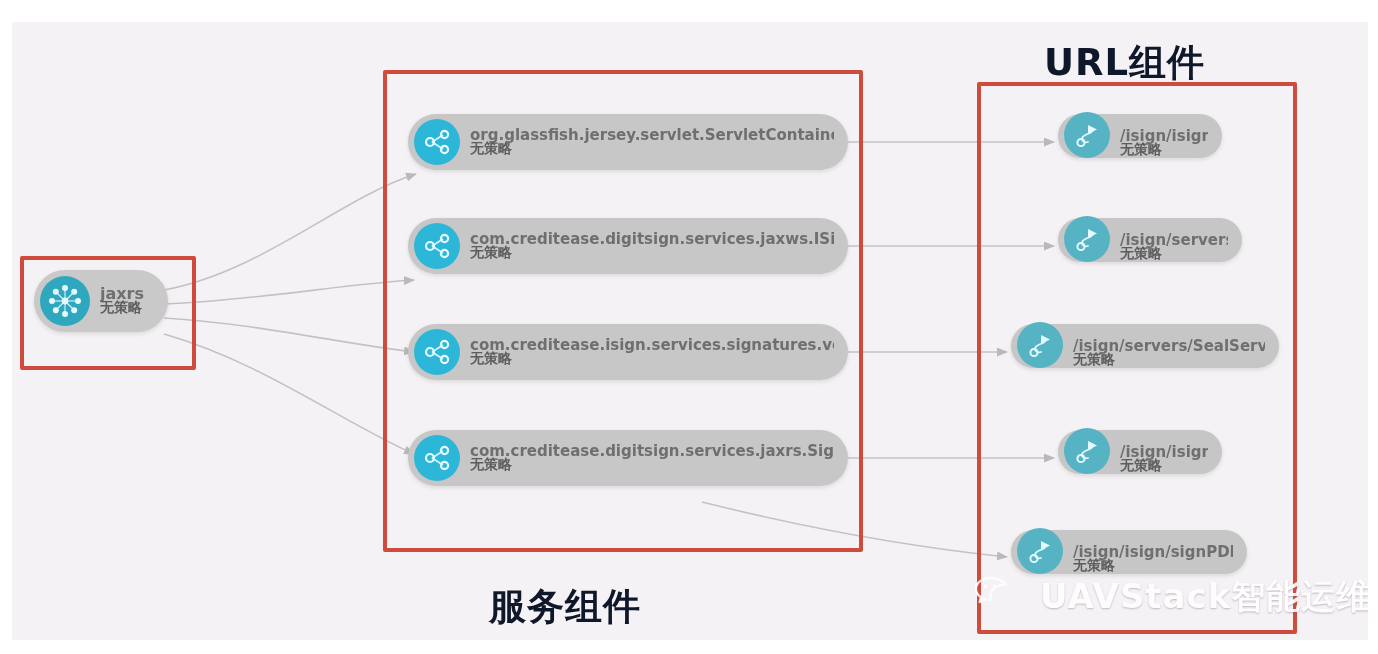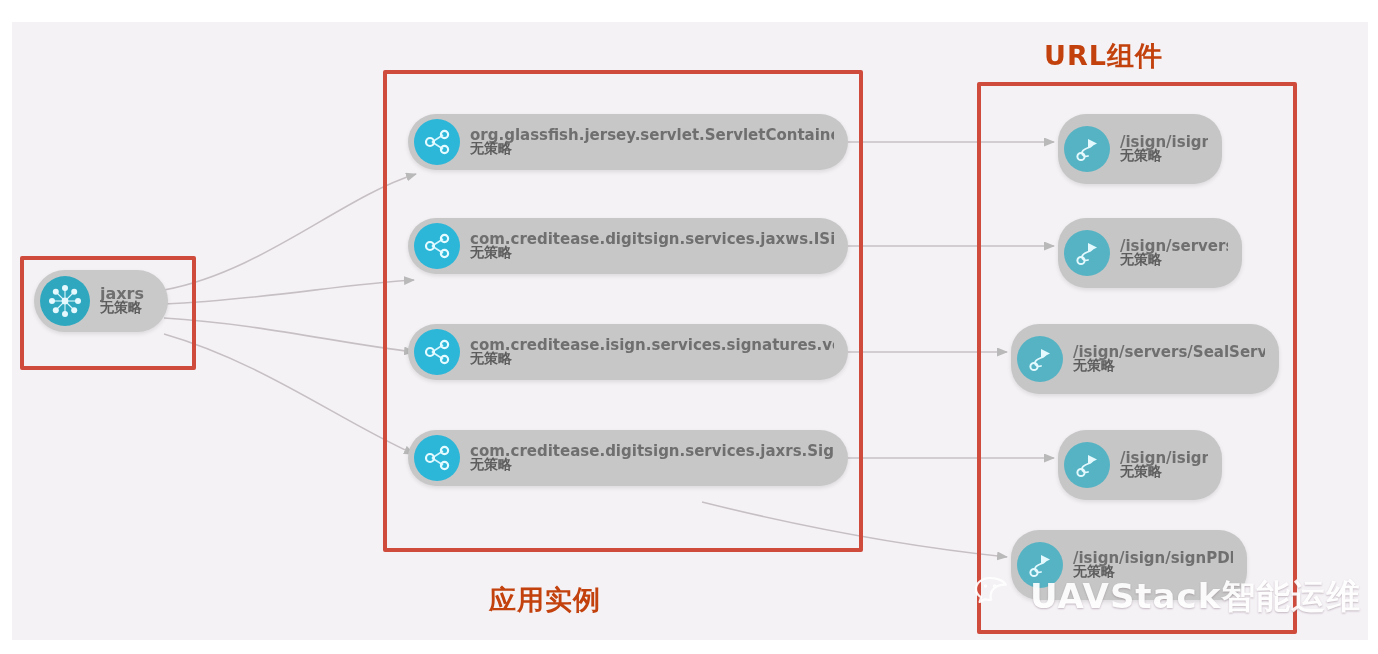--- a/index.html
+++ b/index.html
@@ -31,22 +31,22 @@
   .group-box {
     position: absolute;
     border: 4px solid #cf4b3c;
     background: transparent;
     border-radius: 2px;
   }
 
   
   .caption {
     position: absolute;
-    color: #c2410c;
-    font-size: 27px;
+    color: #0f172a;
+    font-size: 37px;
     font-weight: 700;
     letter-spacing: 1px;
     white-space: nowrap;
     font-family: "DejaVu Sans", "Liberation Sans", sans-serif;
   }
 
   
   .node {
     position: absolute;
     display: flex;
@@ -96,37 +96,38 @@
   
   .node.svc {
     height: 56px;
     border-radius: 28px;
     background: #c7c7c7;
   }
   .node.svc .ico { width: 46px; height: 46px; background: #2cb6d8; }
 
   
   .node.url {
-    height: 70px;
+    height: 44px;
     border-radius: 28px;
     background: #c6c6c6;
+    align-items: flex-end;
   }
   .node.url .ico { width: 46px; height: 46px; background: #56b3c4; }
 
   
   #wires { position: absolute; left: 0; top: 0; width: 1356px; height: 618px; pointer-events: none; }
 
   
   #watermark {
     position: absolute;
     left: 962px;
     top: 552px;
     display: flex;
     align-items: center;
-    gap: 10px;
+    gap: 20px;
     color: #ffffff;
     font-size: 34px;
     font-weight: 700;
     letter-spacing: 1px;
     opacity: 0.92;
     text-shadow: 0 1px 2px rgba(120,100,110,0.45);
     white-space: nowrap;
     font-family: "DejaVu Sans", "Liberation Sans", sans-serif;
   }
   #watermark .wechat { flex: 0 0 auto; }
@@ -156,21 +157,21 @@
         <path d="M836,436 L1042,436"></path>
         <path d="M690,480 C790,505 900,525 995,535"></path>
       </g>
     </svg>
 
     <div class="group-box" style="left:371px; top:48px; width:480px; height:482px;"></div>
     <div class="group-box" style="left:965px; top:60px; width:320px; height:552px;"></div>
     <div class="group-box" style="left:8px; top:234px; width:176px; height:114px;"></div>
 
     <div class="caption" style="left:1032px; top:16px;">URL组件</div>
-    <div class="caption" style="left:477px; top:560px;">应用实例</div>
+    <div class="caption" style="left:477px; top:560px;">服务组件</div>
 
     <div class="node app" style="left:22px; top:248px;">
       <span class="ico">
         <svg width="40" height="40" viewBox="0 0 40 40">
           <g stroke="#d9f4fb" stroke-width="1.1" fill="none">
             <line x1="20" y1="20" x2="20" y2="8"></line>
               <line x1="20" y1="20" x2="28.5" y2="11.5"></line>
             <line x1="20" y1="20" x2="32" y2="20"></line>
               <line x1="20" y1="20" x2="28.5" y2="28.5"></line>
             <line x1="20" y1="20" x2="20" y2="32"></line>

